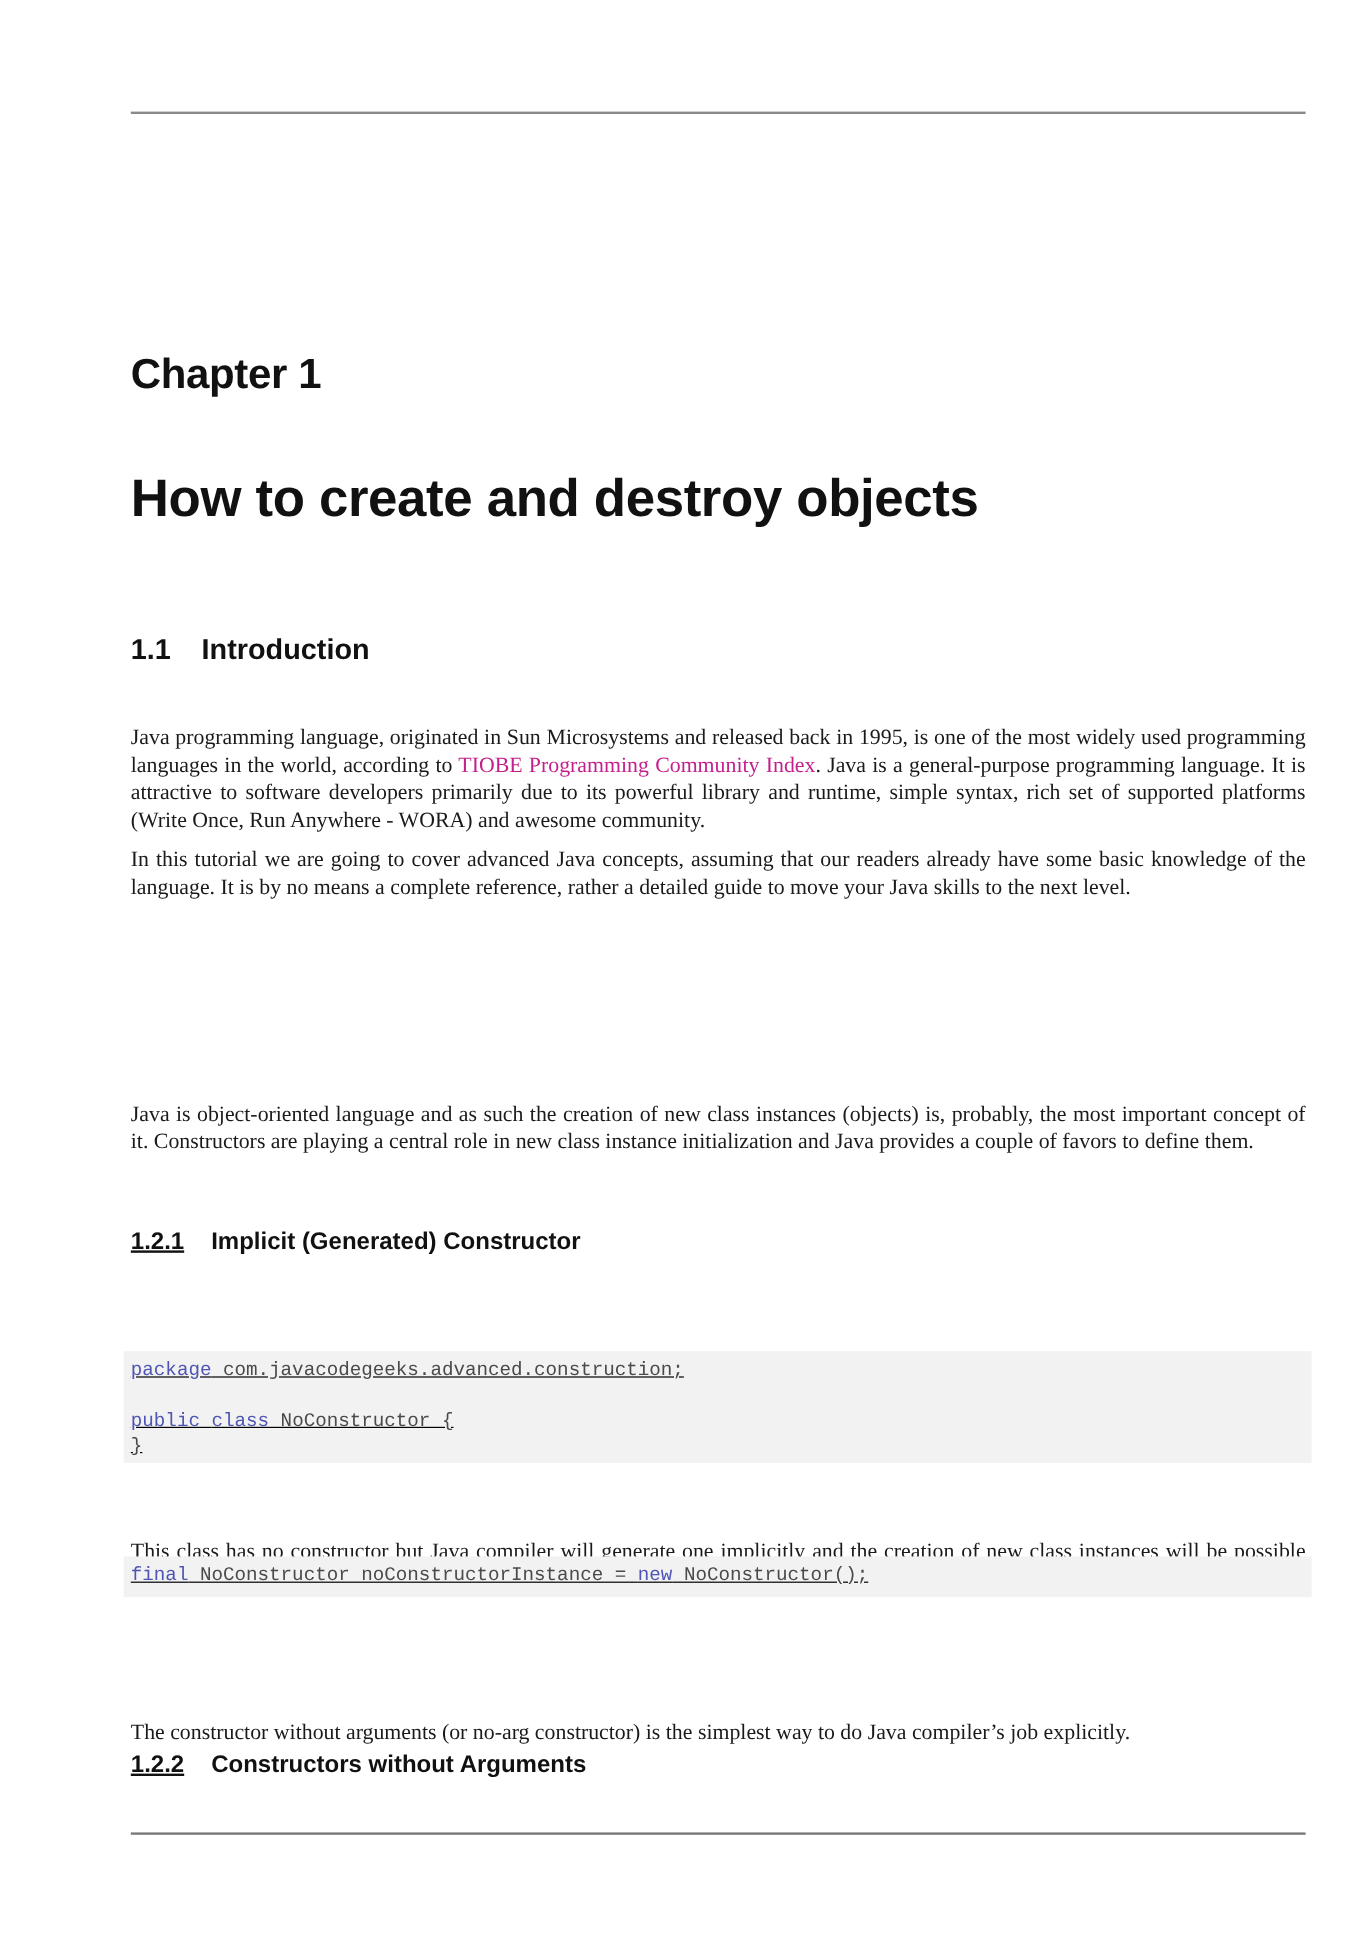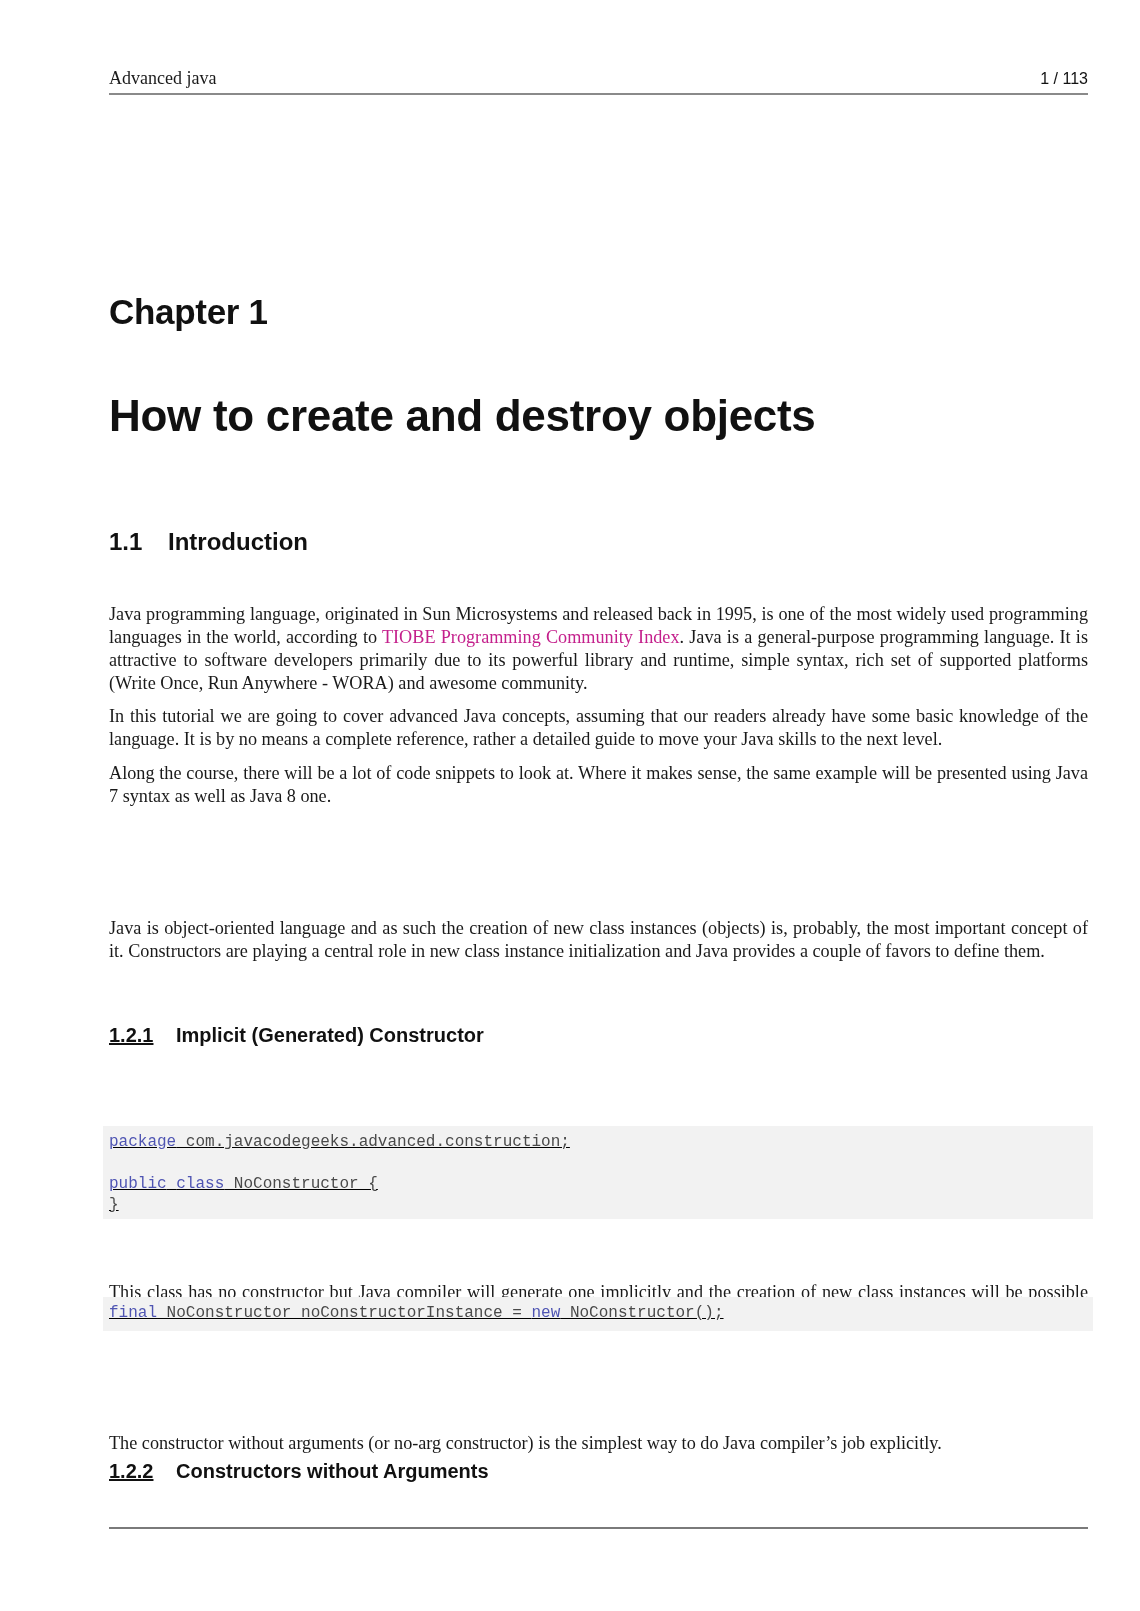--- a/index.html
+++ b/index.html
@@ -30,40 +30,35 @@
     .codeline { font-family: "Liberation Mono", "DejaVu Sans Mono", monospace; font-size: 16px; line-height: 21px; color: #4a4a4a; white-space: pre; padding-left: 6px; height: 21px; }
     .kw { color: #4f55b3; }
 
     .footer-rule { position: absolute; left: 109px; top: 1527px; width: 979px; height: 2px; background: #7a7a7a; }
   </style>
 </head>
 <body>
 
 <div class="page">
 
-  <div class="running-header">
-    <span class="title serif">Advanced java</span>
-    <span class="pageno sans">1 / 113</span>
-  </div>
   <div class="header-rule"></div>
 
   <div class="chapter-label sans">Chapter 1</div>
   <div class="chapter-title sans">How to create and destroy objects</div>
 
   <div class="h2 sans" style="top:528px;">
     <span class="num">1.1</span><span>Introduction</span>
   </div>
 
   <div class="para serif" style="top:603px;">
     <span>Java programming language, originated in Sun Microsystems and released back in 1995, is one of the most widely used programming languages in the world, according to </span><a class="link">TIOBE Programming Community Index</a><span>. Java is a general-purpose programming language. It is attractive to software developers primarily due to its powerful library and runtime, simple syntax, rich set of supported platforms (Write Once, Run Anywhere - WORA) and awesome community.</span>
   </div>
 
   <div class="para serif" style="top:705px;">In this tutorial we are going to cover advanced Java concepts, assuming that our readers already have some basic knowledge of the language. It is by no means a complete reference, rather a detailed guide to move your Java skills to the next level.</div>
 
-  <div class="para serif" style="top:762px;">Along the course, there will be a lot of code snippets to look at. Where it makes sense, the same example will be presented using Java 7 syntax as well as Java 8 one.</div>
 
 
   <div class="para serif" style="top:917px;">Java is object-oriented language and as such the creation of new class instances (objects) is, probably, the most important concept of it.  Constructors are playing a central role in new class instance initialization and Java provides a couple of favors to define them.</div>
 
   <div class="h3 sans" style="top:1024px;">
     <span class="num">1.2.1</span><span>Implicit (Generated) Constructor</span>
   </div>
 
 
   <div class="codebox" style="top:1126px; height:93px; padding-top:6px; box-sizing:border-box;">

